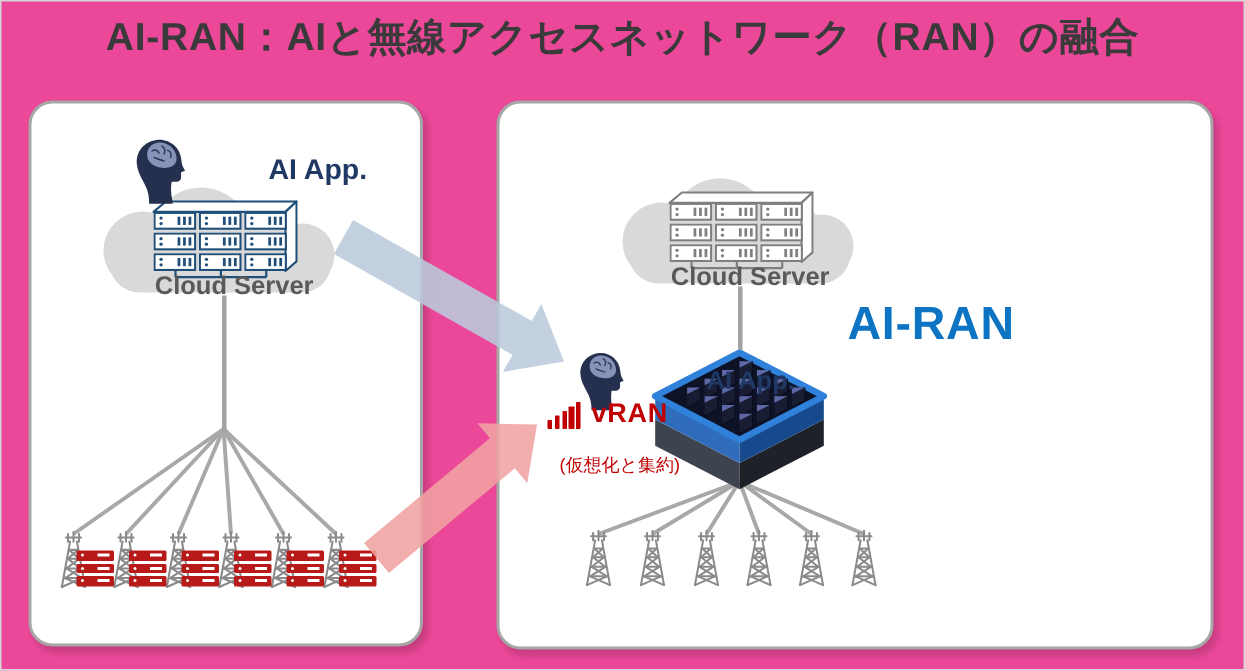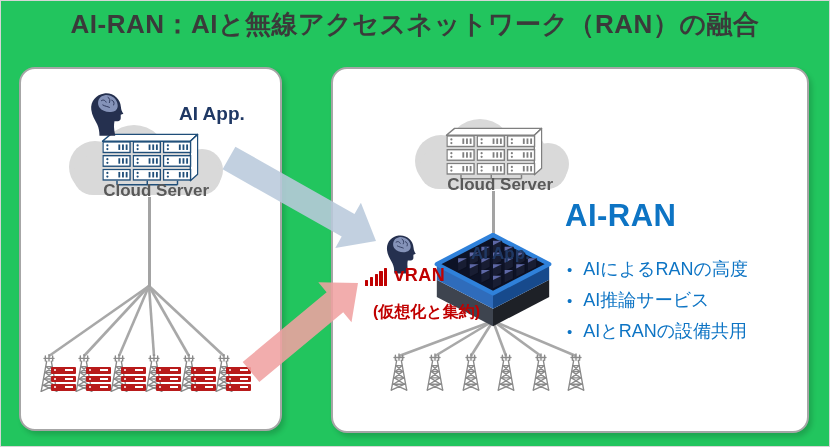--- a/index.html
+++ b/index.html
@@ -1,17 +1,17 @@
 <!DOCTYPE html>
 <html><head>
 <meta charset="utf-8">
 <style>
   html,body{margin:0;padding:0;background:#fff;}
   .stage{
-    position:relative;width:830px;height:447px;background:#22c55e;
+    position:relative;width:830px;height:447px;background:#ec4899;
     border:1px solid #d6d6d6;box-sizing:border-box;overflow:hidden;
     font-family:"Liberation Sans","DejaVu Sans",sans-serif;
   }
   .title{
     position:absolute;left:0;top:6px;width:100%;text-align:center;
     font-size:26px;font-weight:800;color:#3a3a3a;letter-spacing:.5px;margin:0;
   }
   .panel{
     position:absolute;background:#fff;border:2px solid #a6a6a6;border-radius:16px;
     box-shadow:3px 4px 5px rgba(0,0,0,.16);box-sizing:border-box;
@@ -67,21 +67,21 @@
   .sigbars b:nth-child(5){height:18px;}
 
   .bbu-caption{
     position:absolute;left:0;top:330px;width:100%;display:flex;justify-content:center;
     align-items:center;gap:8px;
   }
   .bbu-caption .txt{font-size:16.5px;font-weight:800;color:#c00000;letter-spacing:.3px;}
 
   .vran-row{position:absolute;display:flex;align-items:flex-end;gap:7px;}
   .vran-label{font-size:18px;font-weight:800;color:#c00000;letter-spacing:.5px;}
-  .vran-sub{position:absolute;font-size:16px;font-weight:700;color:#c00000;}
+  .vran-sub{position:absolute;font-size:12px;font-weight:400;color:#c00000;}
 
   .airan-heading{position:absolute;font-size:31px;font-weight:800;color:#0d74c4;letter-spacing:.5px;}
   .airan-bullets{position:absolute;display:flex;flex-direction:column;gap:6px;}
   .bullet-row{display:flex;align-items:flex-start;font-size:18px;color:#0d74c4;line-height:25px;}
   .bullet-row::before{content:"•";font-size:15px;margin-right:11px;line-height:25px;color:#0d74c4;}
 
   .servers-navy{color:#1f4e79;}
   .servers-gray{color:#7f7f7f;}
 
   .arrows{position:absolute;left:0;top:0;pointer-events:none;}
@@ -308,31 +308,20 @@
           <b></b>
           <b></b>
           <b></b>
         </span>
       <span class="vran-label">vRAN</span>
     </div>
     <div class="vran-sub" style="left:40px;top:233px;">(仮想化と集約)</div>
 
     <div class="airan-heading" style="left:232px;top:129px;">AI-RAN</div>
 
-    <div class="airan-bullets" style="left:234px;top:188px;">
-      <div class="bullet-row">
-          <span>AIによるRANの高度</span>
-        </div>
-      <div class="bullet-row">
-          <span>AI推論サービス</span>
-        </div>
-      <div class="bullet-row">
-          <span>AIとRANの設備共用</span>
-        </div>
-    </div>
 
     <svg class="tower" style="left:55px;top:284px;" width="22" height="38" viewBox="0 0 24 42">
         <use href="#tower"></use>
       </svg>
     <svg class="tower" style="left:91px;top:284px;" width="22" height="38" viewBox="0 0 24 42">
         <use href="#tower"></use>
       </svg>
     <svg class="tower" style="left:127px;top:284px;" width="22" height="38" viewBox="0 0 24 42">
         <use href="#tower"></use>
       </svg>

